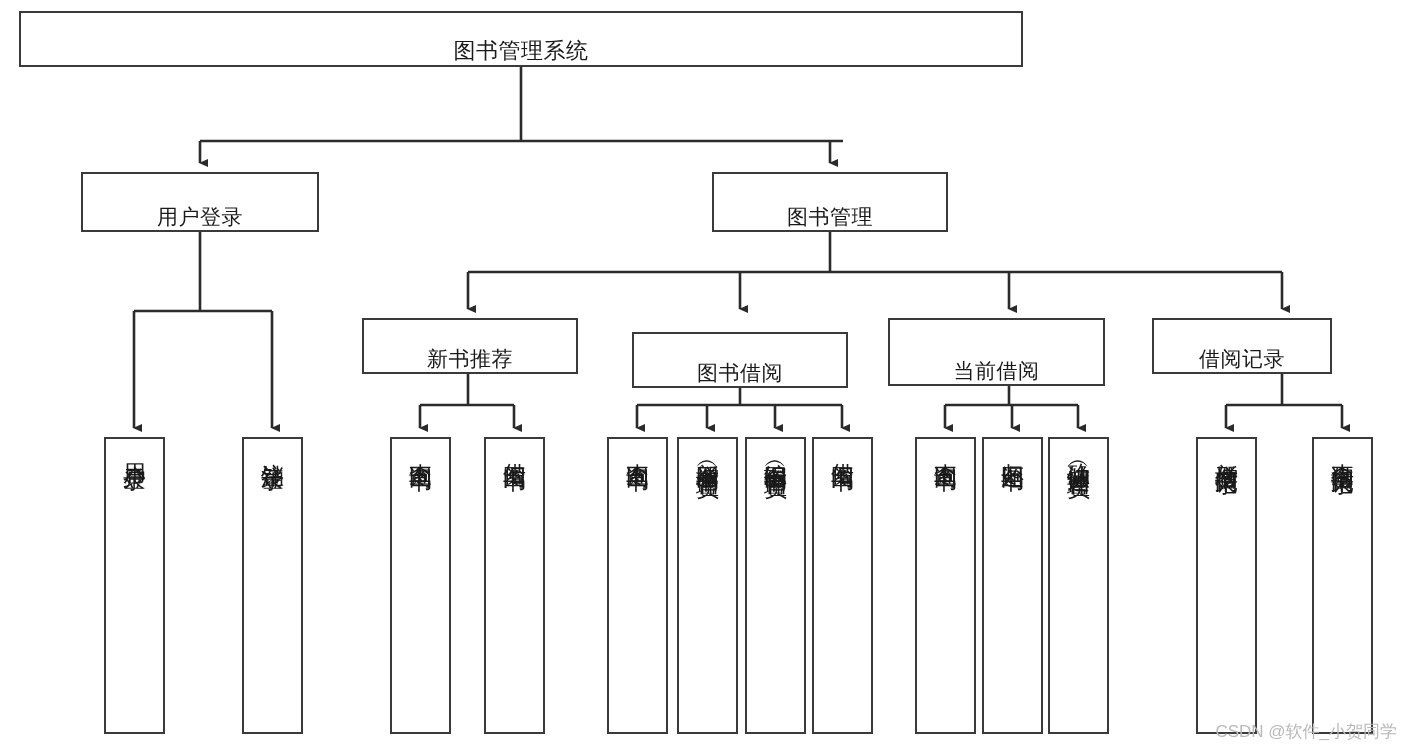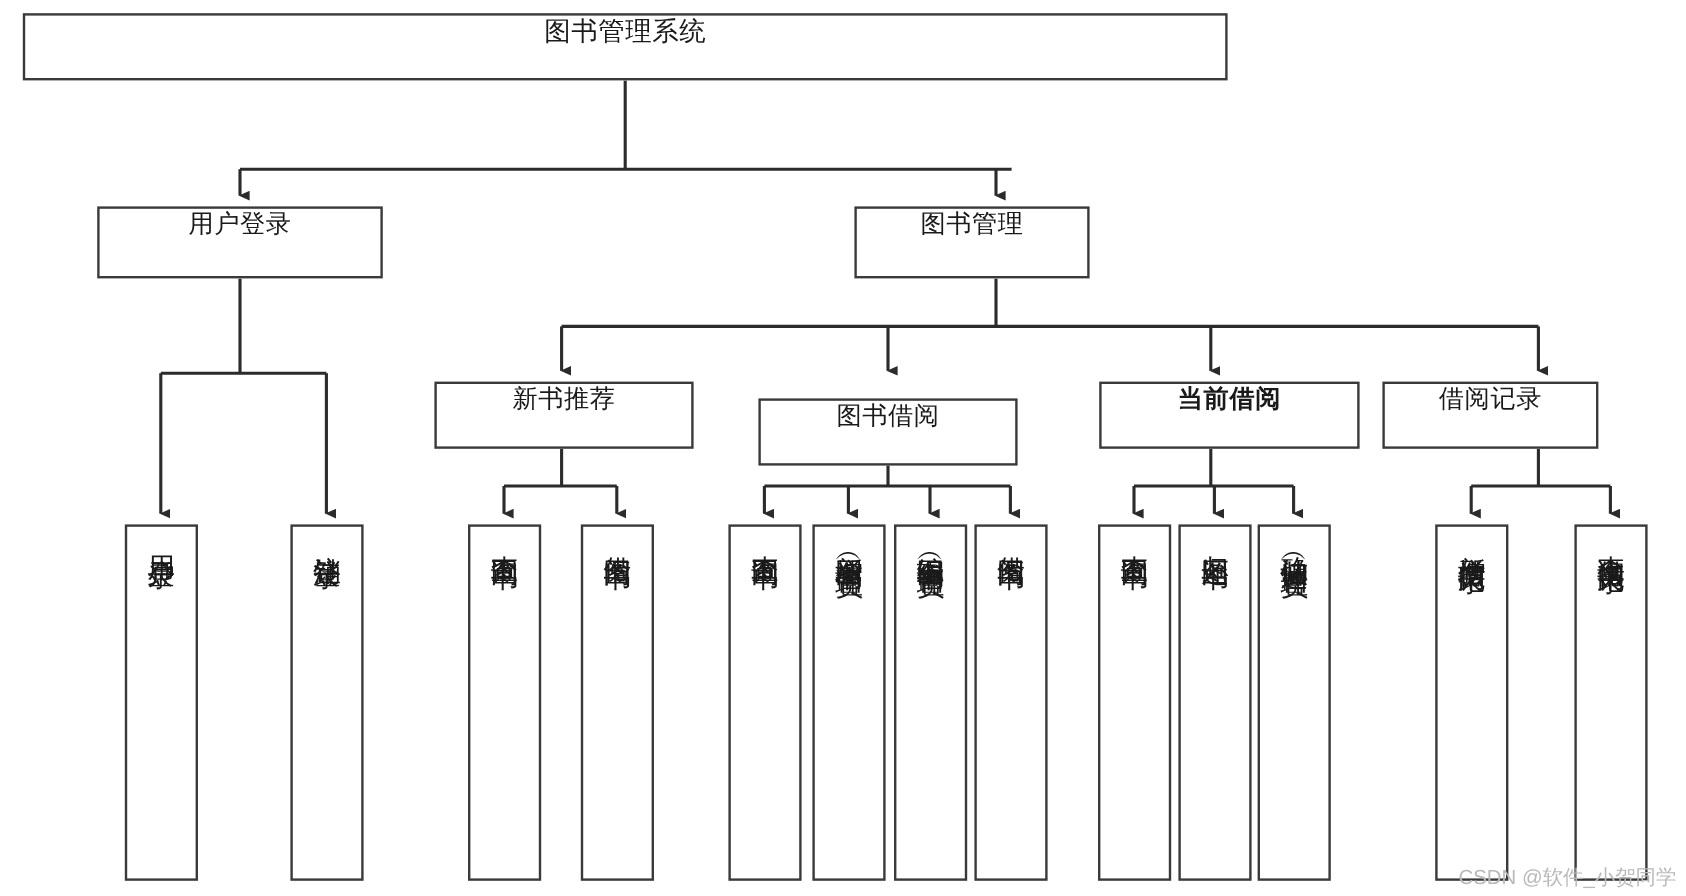--- a/index.html
+++ b/index.html
@@ -26,21 +26,21 @@
     width: 1405px;
     height: 747px;
     pointer-events: none;
   }
   .node {
     position: absolute;
     box-sizing: border-box;
     background: #ffffff;
     border: 2px solid #3a3a3a;
     display: flex;
-    align-items: flex-start;
+    align-items: flex-end;
     justify-content: center;
     color: #1a1a1a;
   }
   .node .node-label {
     display: block;
     text-align: center;
     line-height: 1.22;
     white-space: pre;
   }
   .node.horiz .node-label {
@@ -128,31 +128,31 @@
     </g>
   </svg>
 
   <div class="node horiz root" style="left:19px; top:11px; width:1004px; height:56px;">
     <span class="node-label">图书管理系统</span>
   </div>
 
   <div class="node horiz" style="left:81px; top:172px; width:238px; height:60px;">
     <span class="node-label">用户登录</span>
   </div>
-  <div class="node horiz" style="left:712px; top:172px; width:196px; height:60px;">
+  <div class="node horiz" style="left:712px; top:172px; width:236px; height:60px;">
     <span class="node-label">图书管理</span>
   </div>
 
   <div class="node horiz" style="left:362px; top:318px; width:216px; height:56px;">
     <span class="node-label">新书推荐</span>
   </div>
   <div class="node horiz" style="left:632px; top:332px; width:216px; height:56px;">
     <span class="node-label">图书借阅</span>
   </div>
-  <div class="node horiz" style="left:916px; top:318px; width:217px; height:56px;font-weight:bold;">
+  <div class="node horiz" style="left:888px; top:318px; width:217px; height:68px;">
     <span class="node-label">当前借阅</span>
   </div>
   <div class="node horiz" style="left:1152px; top:318px; width:180px; height:56px;">
     <span class="node-label">借阅记录</span>
   </div>
 
   <div class="node vert" style="left:104px; top:437px; width:61px; height:297px;">
     <span class="node-label">用户登录</span>
   </div>
   <div class="node vert" style="left:242px; top:437px; width:61px; height:297px;">

